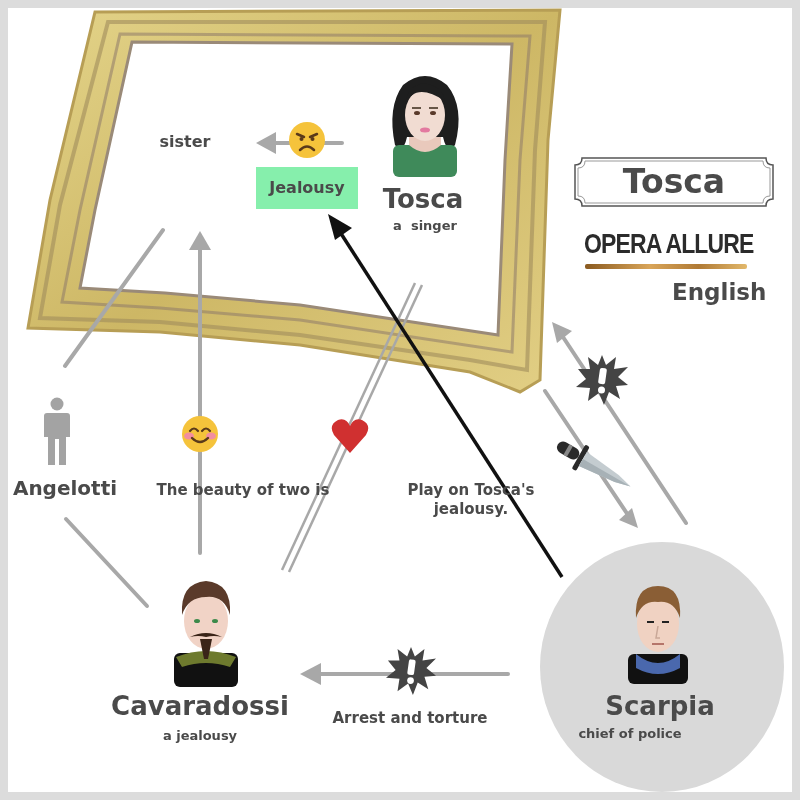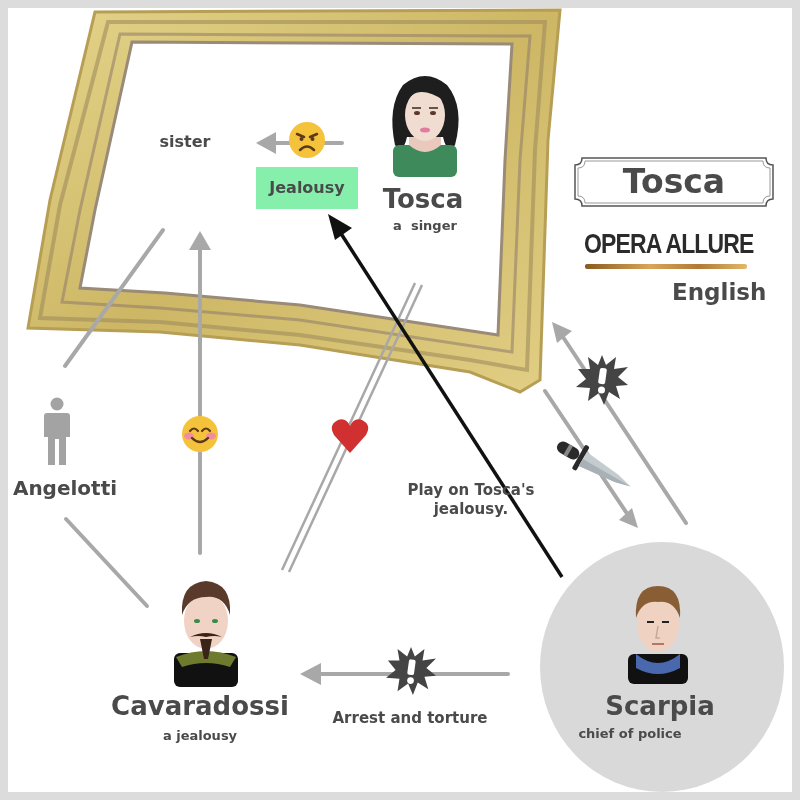--- a/index.html
+++ b/index.html
@@ -124,20 +124,21 @@
 <div class="txt lbl" style="left:10px;top:476px;width:110px;font-size:20px">Angelotti</div>
 
 <svg class="abs" style="left:181px;top:415px" width="38" height="38" viewBox="0 0 38 38">
   <circle cx="19" cy="19" r="18" fill="#f5c33b"></circle>
   <ellipse cx="8" cy="21" rx="5" ry="3.5" fill="#f28da0"></ellipse>
     <ellipse cx="30" cy="21" rx="5" ry="3.5" fill="#f28da0"></ellipse>
   <path d="M9,16 Q13,11 17,16 M21,16 Q25,11 29,16" stroke="#5a3a1a" stroke-width="2.2" fill="none" stroke-linecap="round"></path>
   <path d="M11,23 Q19,31 27,23" stroke="#5a3a1a" stroke-width="2.4" fill="none" stroke-linecap="round"></path>
 </svg>
 <div class="txt lbl" style="left:130px;top:481px;width:226px">
+  <div>The beauty of two is</div>
 </div>
 
 <svg class="abs" style="left:330px;top:417px" width="40" height="38" viewBox="0 0 40 38">
   <path d="M20,36 L4,18 Q-2,8 8,3 Q16,0 20,9 Q24,0 32,3 Q42,8 36,18 Z" fill="#d03030"></path>
 </svg>
 
 <div class="txt lbl" style="left:385px;top:481px;width:172px">
   <div>Play on Tosca's</div>
   <div>jealousy.</div>
 </div>

